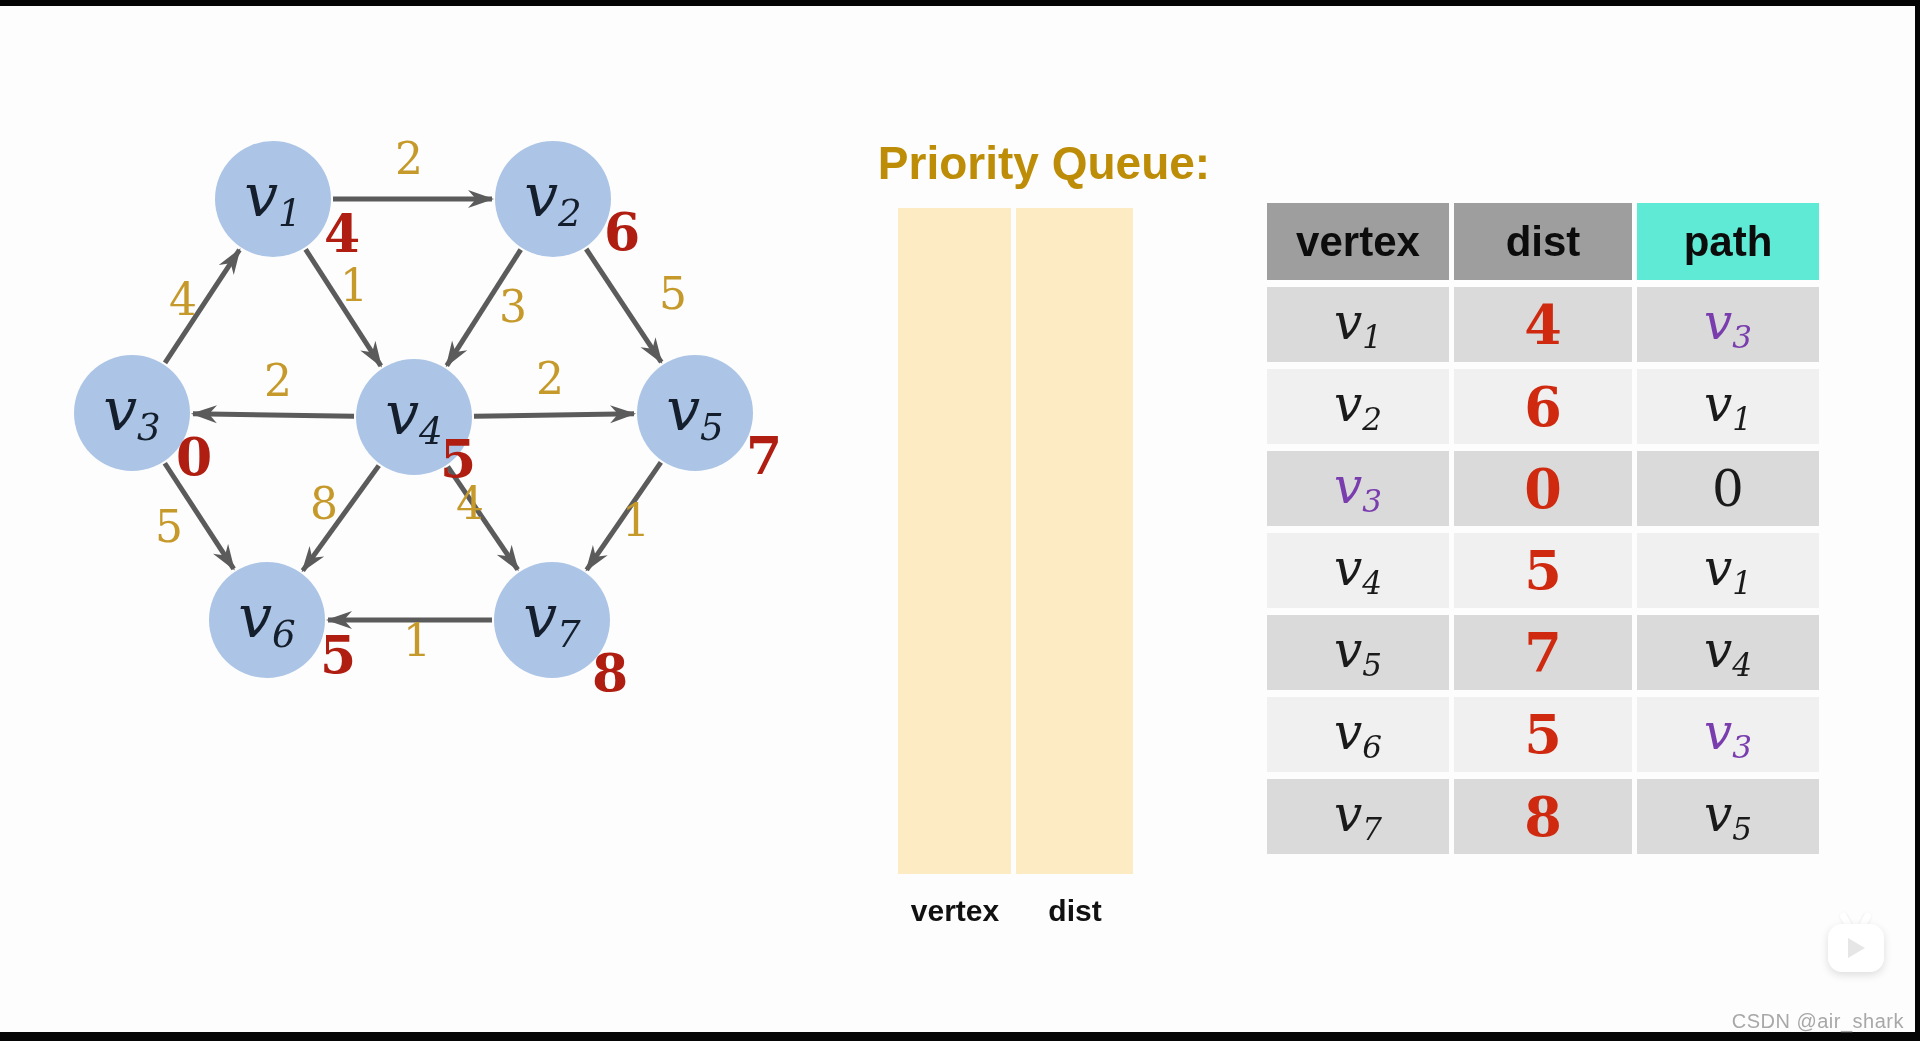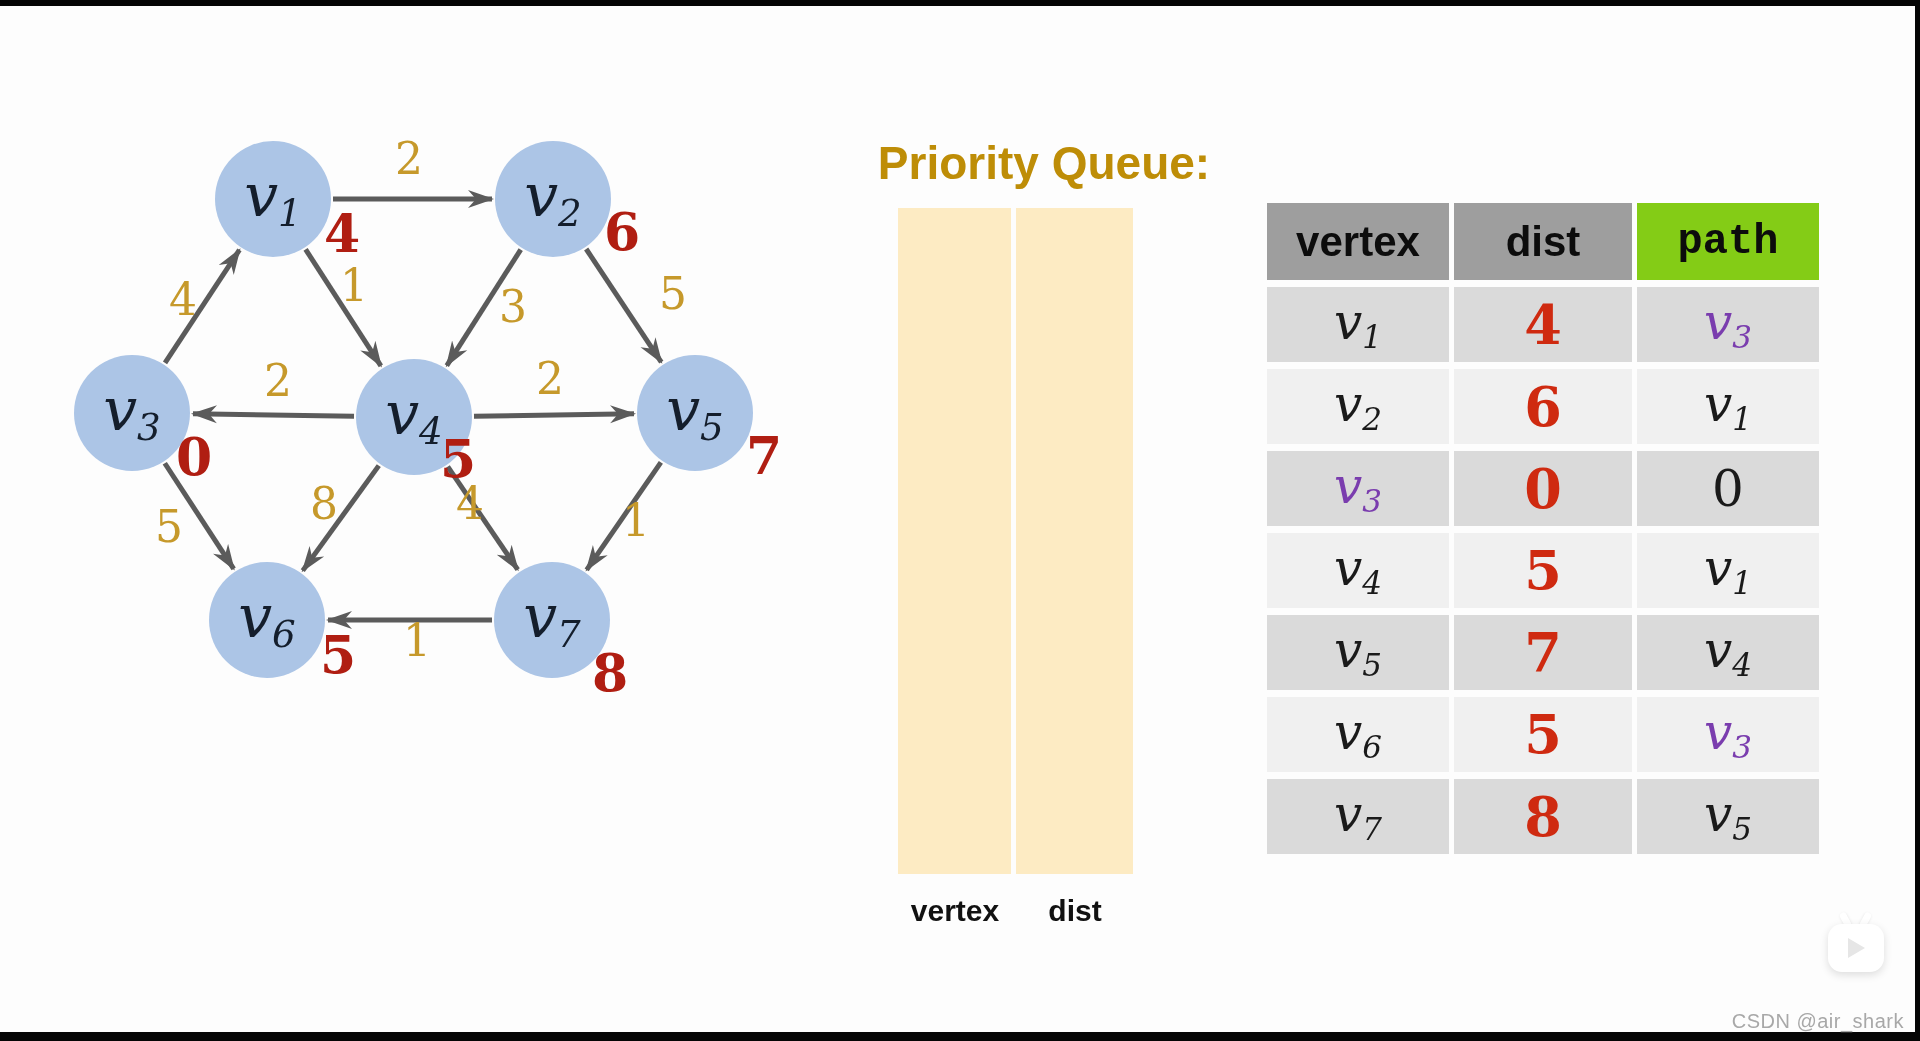--- a/index.html
+++ b/index.html
@@ -166,21 +166,21 @@
 
   <div class="pq-title" style="color: rgb(190, 141, 7);">Priority Queue:</div>
   <div class="pq-col" style="left: 898px; width: 113px; background: rgb(253, 235, 195);"></div>
   <div class="pq-col" style="left: 1016px; width: 117px; background: rgb(253, 235, 195);"></div>
   <div class="pq-col-label" style="left:955px;">vertex</div>
   <div class="pq-col-label" style="left:1075px;">dist</div>
 
   <div id="dij-table">
       <div class="th" style="background: rgb(158, 158, 158);">vertex</div>
       <div class="th" style="background: rgb(158, 158, 158);">dist</div>
-      <div class="th" style="background: #84cc16; font-family: Liberation Mono, monospace;">path</div>
+      <div class="th" style="background: #5eead4;">path</div>
       <div class="td" style="background: rgb(218, 218, 218);">
         <span class="cell-v" style="color: rgb(26, 26, 26);">v<span class="vsub">1</span></span>
       </div>
       <div class="td" style="background: rgb(218, 218, 218);">
         <span class="cell-dist" style="color: rgb(207, 42, 16);">4</span>
       </div>
       <div class="td" style="background: rgb(218, 218, 218);">
         <span class="cell-v" style="color: rgb(122, 61, 174);">v<span class="vsub">3</span></span>
       </div>
       <div class="td" style="background: rgb(240, 240, 240);">

